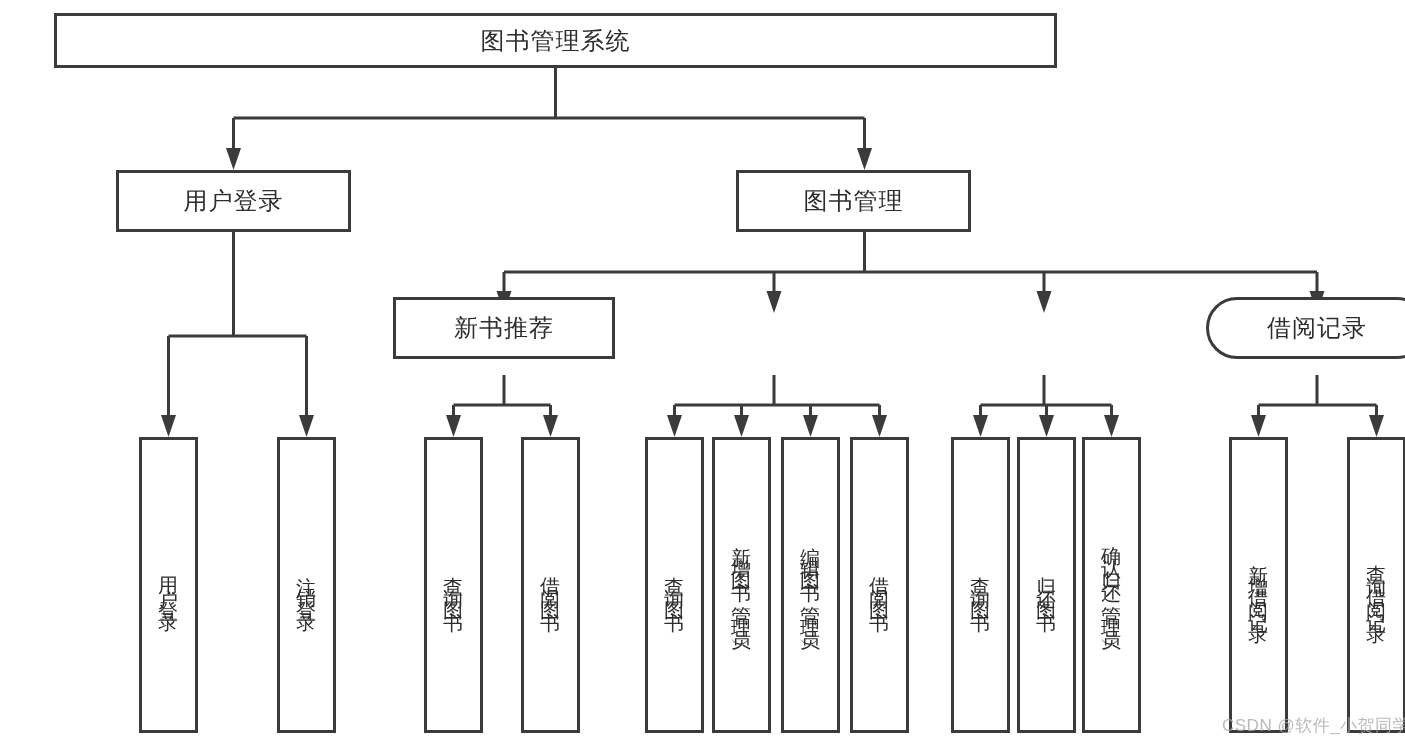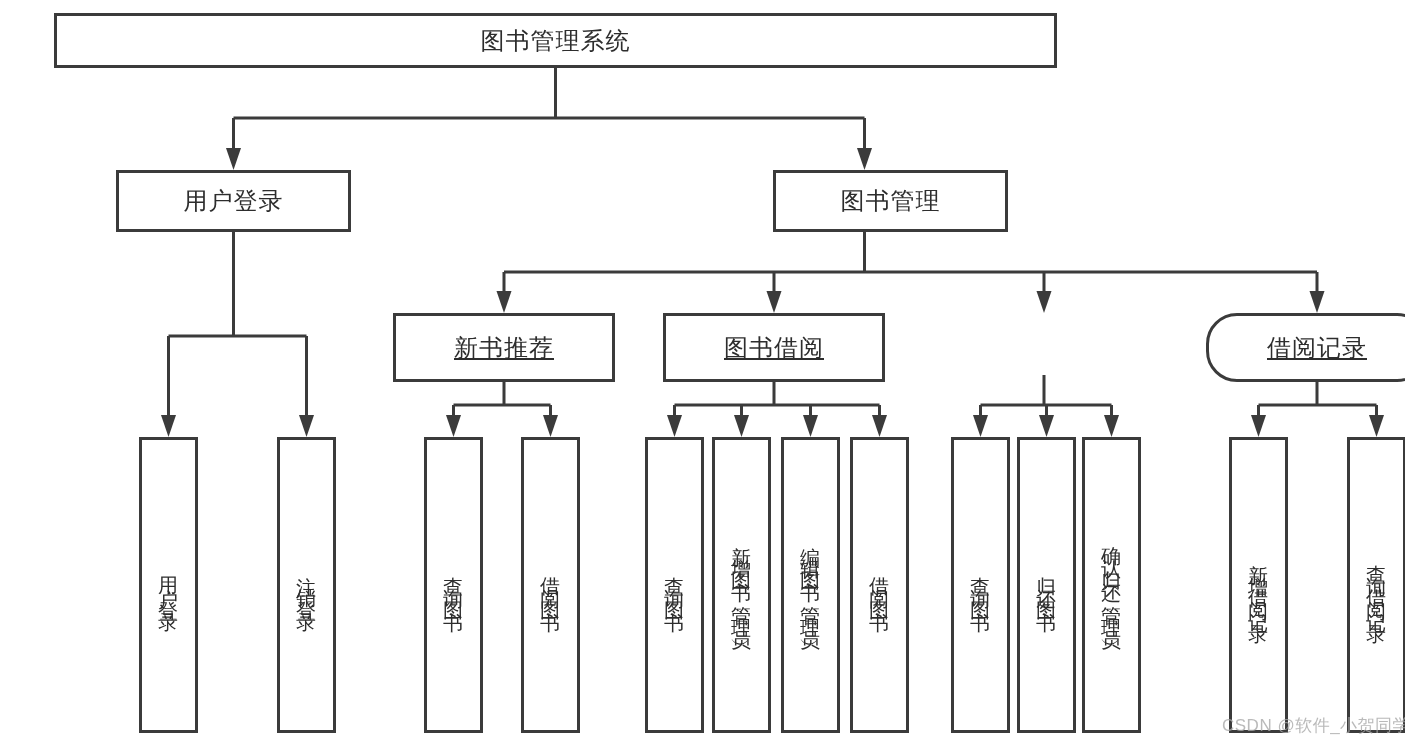--- a/index.html
+++ b/index.html
@@ -11,21 +11,21 @@
   .wires{position:absolute;left:0;top:0;width:1405px;height:747px;}
   .wires .c{stroke:var(--line,#3b3b3b);stroke-width:3;fill:none;}
   .wires .a{fill:var(--line,#3b3b3b);stroke:none;}
   .box{
     position:absolute;box-sizing:border-box;border:3px solid var(--line,#3b3b3b);
     background:#ffffff;display:flex;align-items:center;justify-content:center;
     color:var(--text,#2d2d2d);font-size:24px;letter-spacing:1px;white-space:nowrap;
   }
   .root{left:20px;top:13px;width:1003px;height:55px;}
   .lv2{top:170px;width:235px;height:62px;}
-  .lv3{top:313px;width:222px;height:69px;text-decoration:underline;}
+  .lv3{top:297px;width:222px;height:62px;}
   .leaf{top:437px;width:59px;height:296px;font-size:20px;letter-spacing:0;}
   .leaf .vtext{
     writing-mode:vertical-rl;text-orientation:mixed;
     letter-spacing:12px;line-height:1;white-space:nowrap;
   }
   .watermark{
     position:absolute;left:1188px;top:714px;z-index:5;
     font-size:17px;color:var(--wm,#a9a9a9);opacity:.8;letter-spacing:.5px;white-space:nowrap;
   }
 </style>
@@ -65,29 +65,26 @@
     </g>
   </svg>
 
   <div class="box root">
     <span>图书管理系统</span>
   </div>
 
   <div class="box lv2" style="left:82px;">
     <span>用户登录</span>
   </div>
-  <div class="box lv2" style="left:739px;">
+  <div class="box lv2" style="left:702px;">
     <span>图书管理</span>
   </div>
 
   <div class="box lv3" style="left:359px;">
     <span>新书推荐</span>
-  </div>
-  <div class="box lv3" style="left:629px;">
-    <span>图书借阅</span>
   </div>
   <div class="box lv3" style="left:1172px;border-radius:31px;">
     <span>借阅记录</span>
   </div>
 
   <div class="box leaf" style="left:105px;">
     <span class="vtext">用户登录</span>
   </div>
   <div class="box leaf" style="left:243px;">
     <span class="vtext">注销登录</span>

